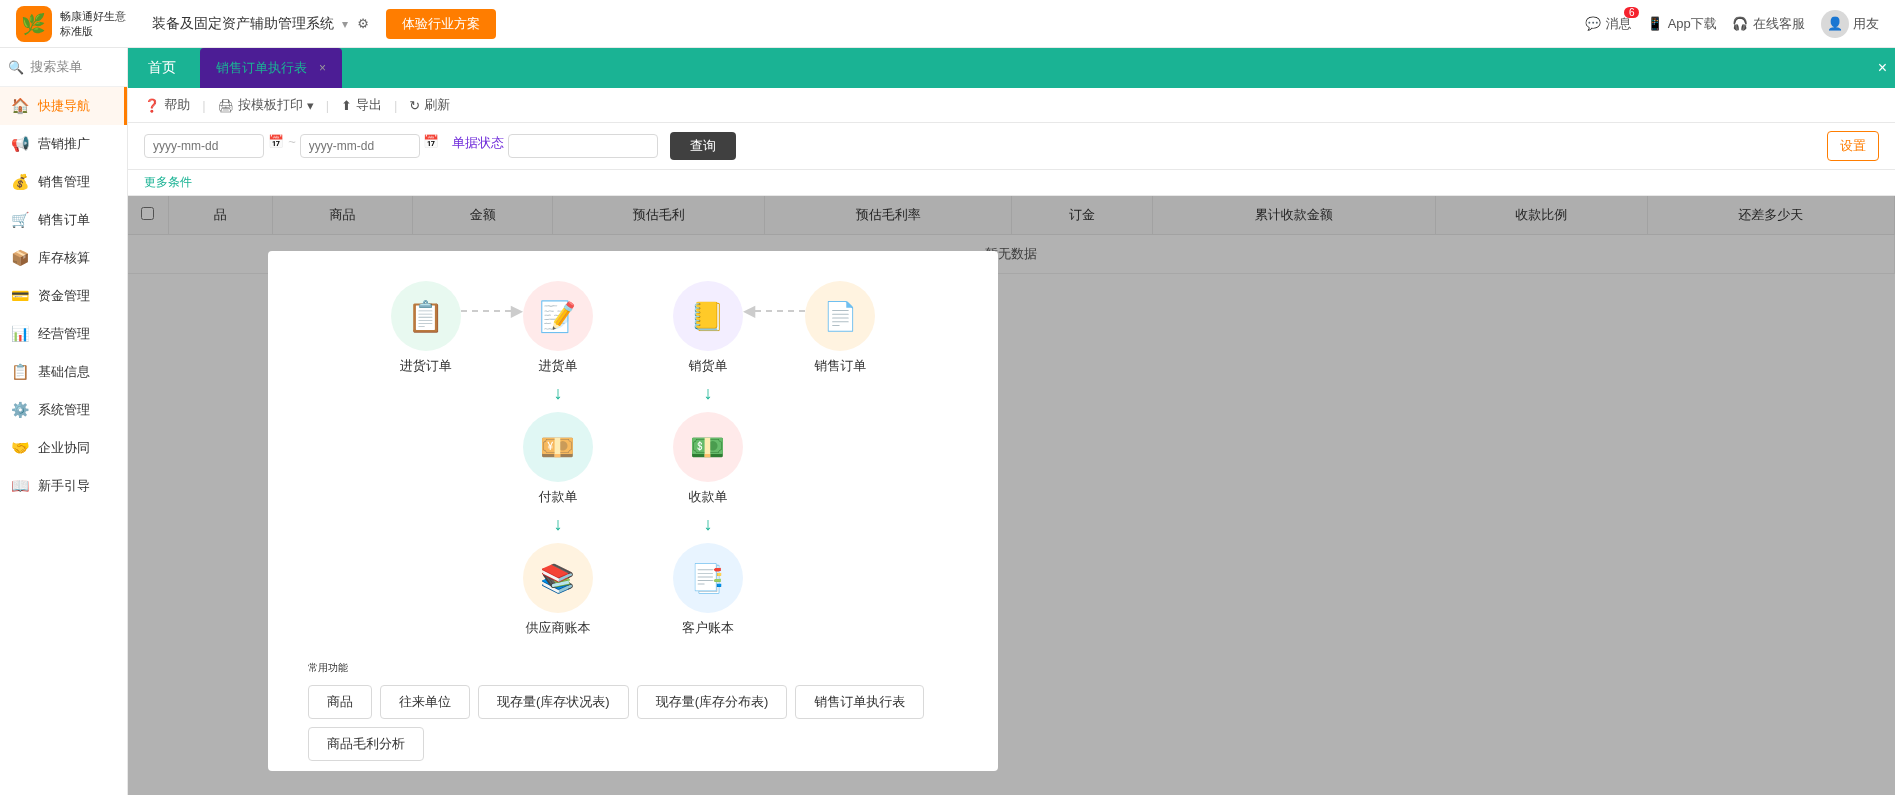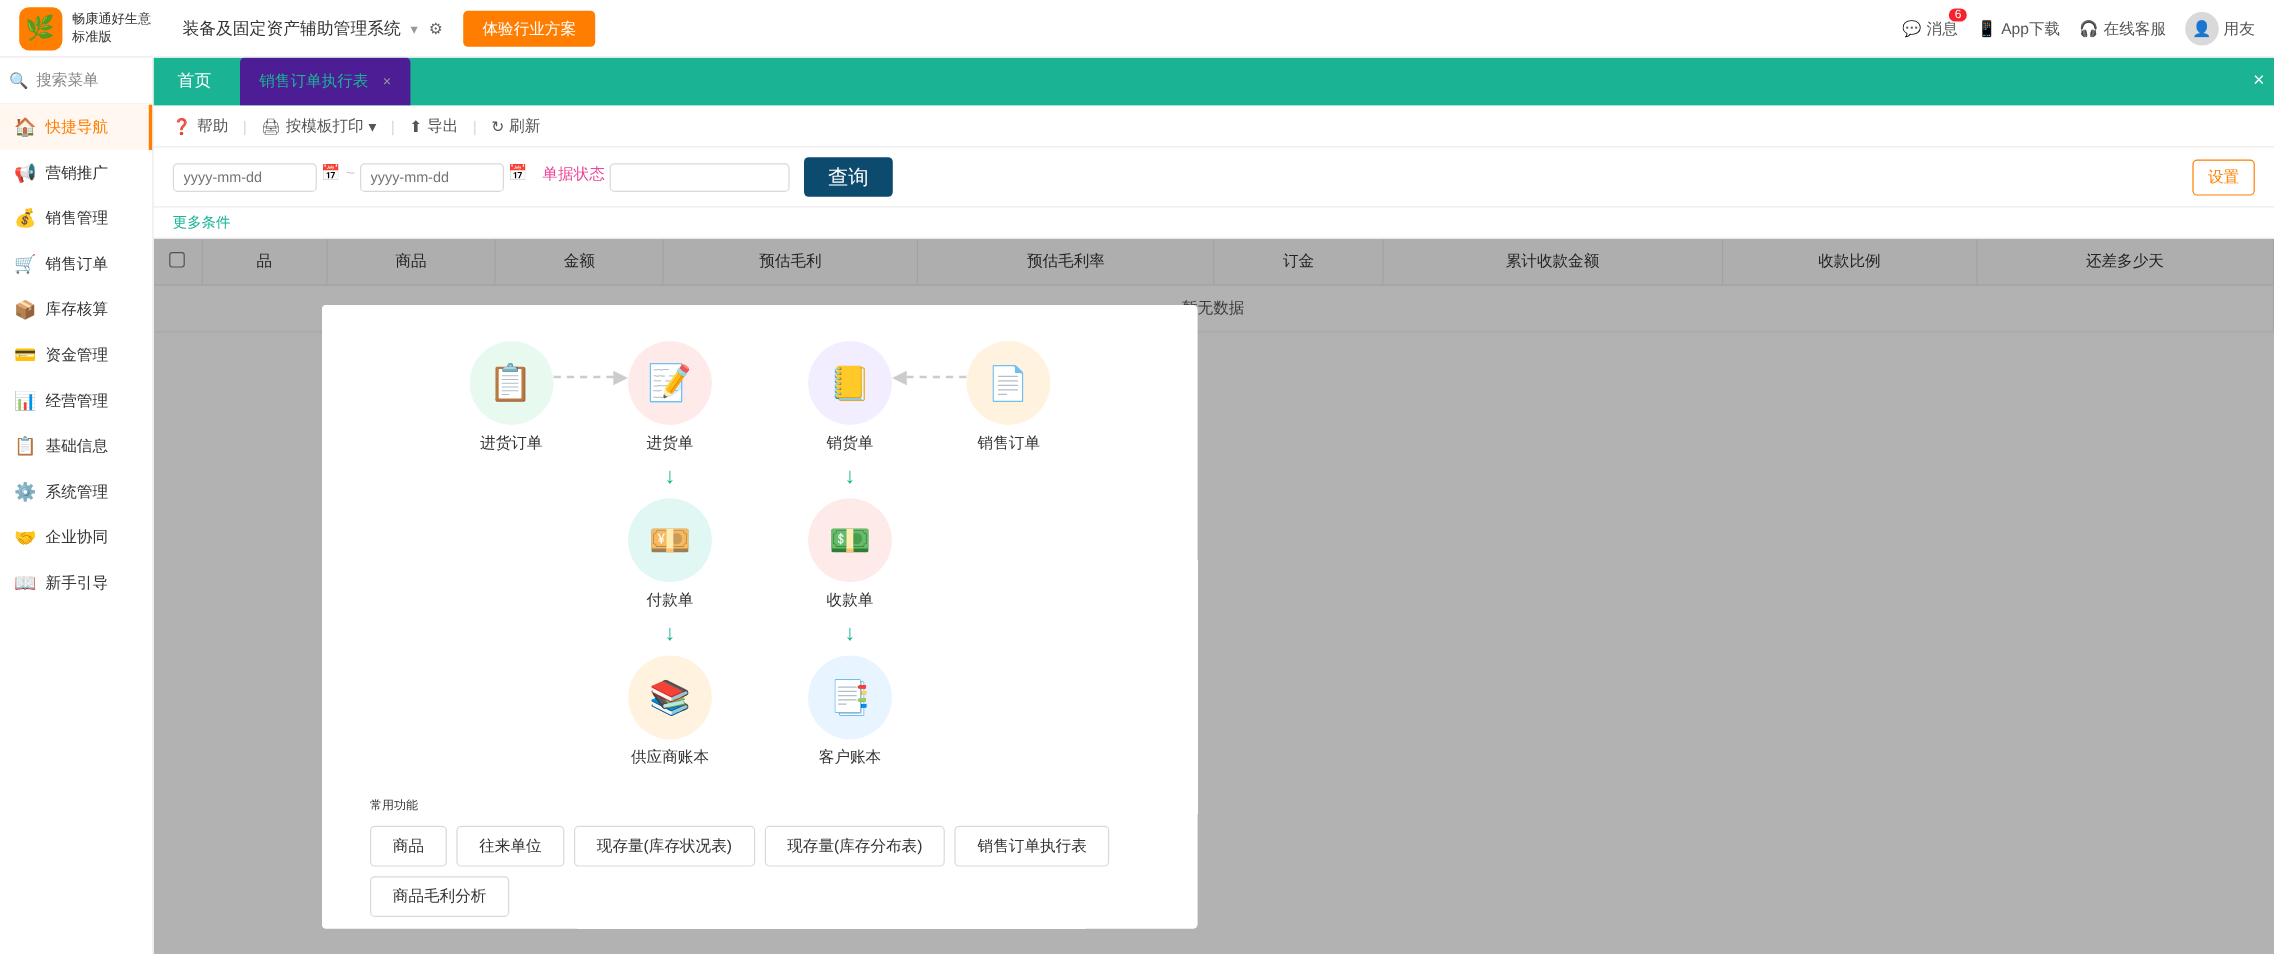--- a/index.html
+++ b/index.html
@@ -38,26 +38,26 @@
     .tab-bar-close { margin-left: auto; margin-right: 8px; color: #fff; cursor: pointer; font-size: 16px; }
 
     
     .page-toolbar { background: #fff; padding: 8px 16px; display: flex; align-items: center; gap: 12px; border-bottom: 1px solid #e8e8e8; flex-shrink: 0; }
     .toolbar-action { display: flex; align-items: center; gap: 4px; color: #555; font-size: 13px; cursor: pointer; }
     .toolbar-divider { color: #d9d9d9; }
 
     
     .filter-bar { background: #fff; padding: 8px 16px; display: flex; align-items: center; gap: 12px; border-bottom: 1px solid #e8e8e8; flex-shrink: 0; flex-wrap: wrap; }
     .filter-item { display: flex; gap: 4px; }
-    .filter-label { color: #ec4899; font-size: 13px; white-space: nowrap; }
+    .filter-label { color: #6d28d9; font-size: 13px; white-space: nowrap; }
     .date-input { border: 1px solid #d9d9d9; border-radius: 4px; padding: 4px 8px; font-size: 12px; color: #bbb; width: 120px; }
     .date-sep { color: #ccc; }
     .calendar-icon { color: #aaa; cursor: pointer; }
     .status-select { border: 1px solid #d9d9d9; border-radius: 4px; padding: 4px 8px; font-size: 12px; color: #555; min-width: 150px; appearance: none; background: #fff; }
-    .query-btn { background: #0c4a6e; color: #fff; border: none; border-radius: 4px; padding: 5px 20px; font-size: 17px; cursor: pointer; }
+    .query-btn { background: #404040; color: #fff; border: none; border-radius: 4px; padding: 5px 20px; font-size: 13px; cursor: pointer; }
     .setting-btn { color: #ff7d00; border: 1px solid #ff7d00; background: #fff; border-radius: 4px; padding: 5px 12px; font-size: 13px; cursor: pointer; margin-left: auto; }
     .more-conditions { color: #1ab394; font-size: 12px; cursor: pointer; padding: 4px 0; font-family: Liberation Serif, serif; }
 
     
     .table-area { flex: 1; overflow: auto; background: #fff; }
     .data-table { width: 100%; border-collapse: collapse; }
     .data-table th { background: #fafafa; border-bottom: 1px solid #e8e8e8; border-right: 1px solid #e8e8e8; padding: 10px 12px; text-align: center; color: #333; font-size: 13px; font-weight: 500; white-space: nowrap; }
     .data-table td { border-bottom: 1px solid #f0f0f0; border-right: 1px solid #f0f0f0; padding: 10px 12px; text-align: center; font-size: 13px; color: #555; }
     .no-data { text-align: center; padding: 60px; color: #999; font-size: 14px; }
     .checkbox-col { width: 40px; }

